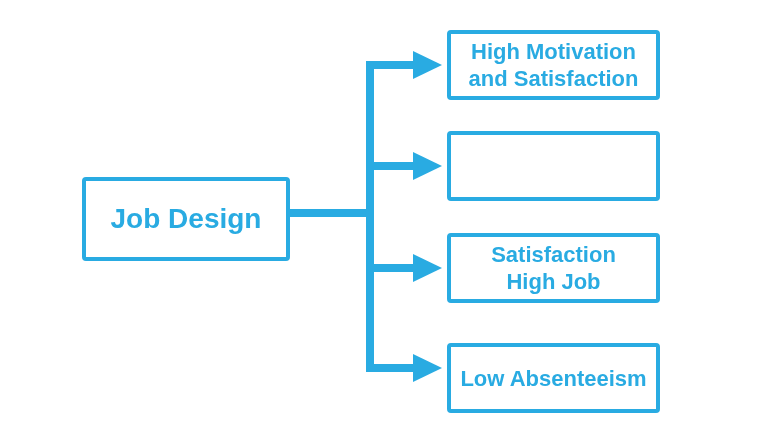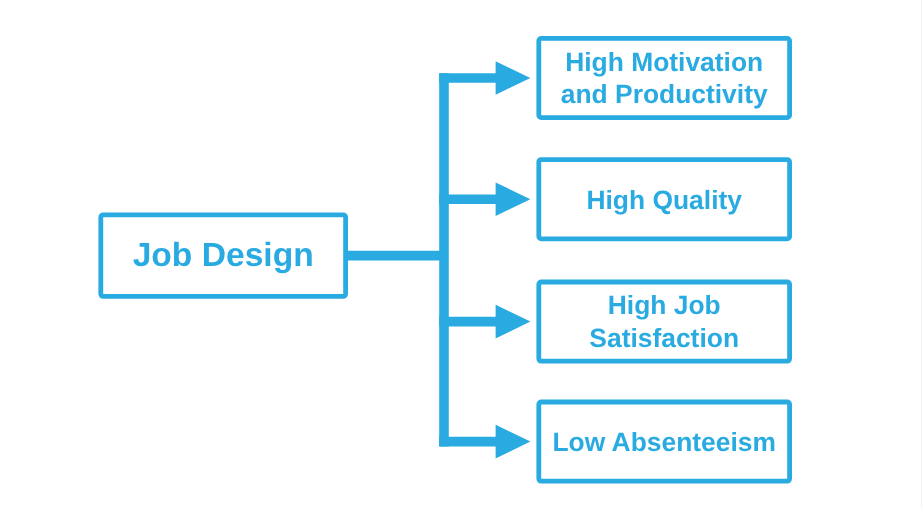--- a/index.html
+++ b/index.html
@@ -22,32 +22,32 @@
     background:var(--bg);
     color:var(--accent);
     font-weight:bold;
     display:flex;
     flex-direction:column;
     align-items:center;
     justify-content:center;
     text-align:center;
   }
   .root-node{
-    left:82px;top:177px;width:208px;height:72px;
+    left:82px;top:177px;width:208px;height:84px;
     font-size:28px;
   }
   .outcome-node{
     left:447px;width:213px;height:70px;
     font-size:22px;
     line-height:27px;
   }
   .outcome-1{top:30px;}
   .outcome-2{top:131px;}
   .outcome-3{top:233px;}
-  .outcome-4{top:333px;}
+  .outcome-4{top:343px;}
   .connectors{
     position:absolute;left:0;top:0;width:768px;height:427px;
     pointer-events:none;
   }
   .connectors path{
     stroke:var(--accent);
     stroke-width:8;
     fill:none;
   }
   .connectors polygon{
@@ -75,29 +75,28 @@
     <polygon points="413,254 442,268 413,282"></polygon>
     <polygon points="413,354 442,368 413,382"></polygon>
   </svg>
 
   <div class="node root-node">
     <span>Job Design</span>
   </div>
 
   <div class="node outcome-node outcome-1">
     <span>High Motivation</span>
-    <span>and Productivity</span>
+    <span>and Satisfaction</span>
   </div>
 
   <div class="node outcome-node outcome-2">
-    <span>High Quality</span>
   </div>
 
   <div class="node outcome-node outcome-3">
+    <span>Satisfaction</span>
     <span>High Job</span>
-    <span>Satisfaction</span>
   </div>
 
   <div class="node outcome-node outcome-4">
     <span>Low Absenteeism</span>
   </div>
 
 </div>
 
 </body></html>

